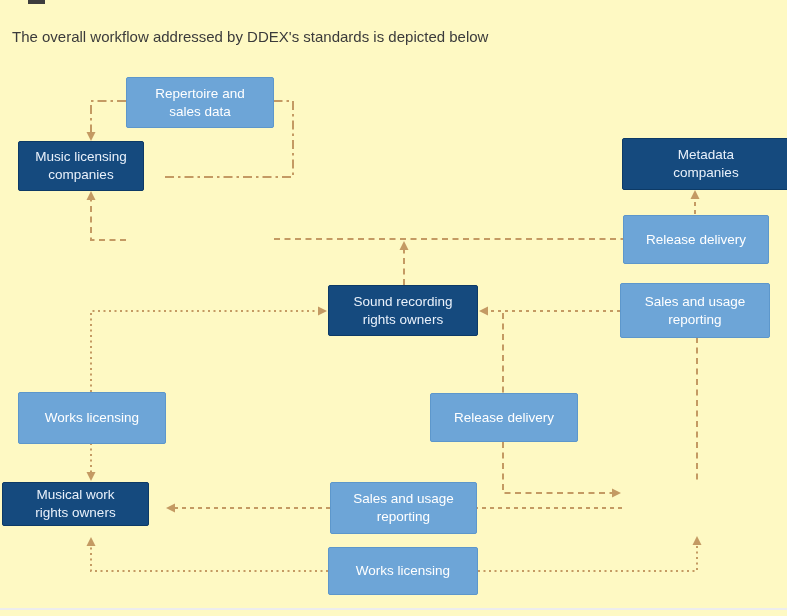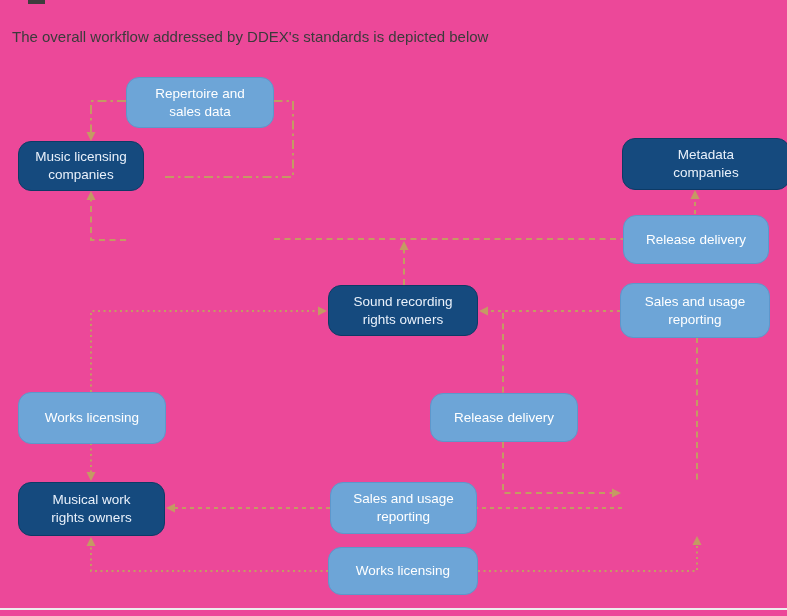--- a/index.html
+++ b/index.html
@@ -1,25 +1,25 @@
 <!DOCTYPE html>
 <html style="--title-color: #3b3b3b; --dark-box: #154a7e; --dark-border: #0d3a66; --dark-text: #e9f1fb; --light-box: #6da5d7; --light-border: #5d97cb; --light-text: #ffffff;"><head>
 <meta charset="utf-8">
 <style>
   html,body{margin:0;padding:0;background:#fff;}
   .stage{
-    position:relative;width:787px;height:616px;background:#ec4899;
+    position:relative;width:787px;height:616px;background:#fef9c3;
     font-family:"Liberation Sans",sans-serif;overflow:hidden;
   }
   .title{
     position:absolute;left:12px;top:28px;font-size:15px;
     color:var(--title-color,#3b3b3b);white-space:nowrap;
   }
   .box{
-    position:absolute;box-sizing:border-box;border-radius:13px;
+    position:absolute;box-sizing:border-box;border-radius:2px;
     display:flex;flex-direction:column;align-items:center;justify-content:center;
     text-align:center;font-size:13.5px;line-height:1.32;
   }
   .entity{
     background:var(--dark-box,#154a7e);
     border:1.5px solid var(--dark-border,#0d3a66);
     color:var(--dark-text,#e9f1fb);
   }
   .flow{
     background:var(--light-box,#6da5d7);
@@ -77,21 +77,21 @@
   <div class="box entity" style="left:622px;top:138px;width:168px;height:52px">
     <span>Metadata</span>
     <span>companies</span>
   </div>
 
   <div class="box entity" style="left:328px;top:285px;width:150px;height:51px">
     <span>Sound recording</span>
     <span>rights owners</span>
   </div>
 
-  <div class="box entity" style="left:18px;top:482px;width:147px;height:54px">
+  <div class="box entity" style="left:2px;top:482px;width:147px;height:44px">
     <span>Musical work</span>
     <span>rights owners</span>
   </div>
 
 
   <div class="box flow" style="left:126px;top:77px;width:148px;height:51px">
     <span>Repertoire and</span>
     <span>sales data</span>
   </div>
 

